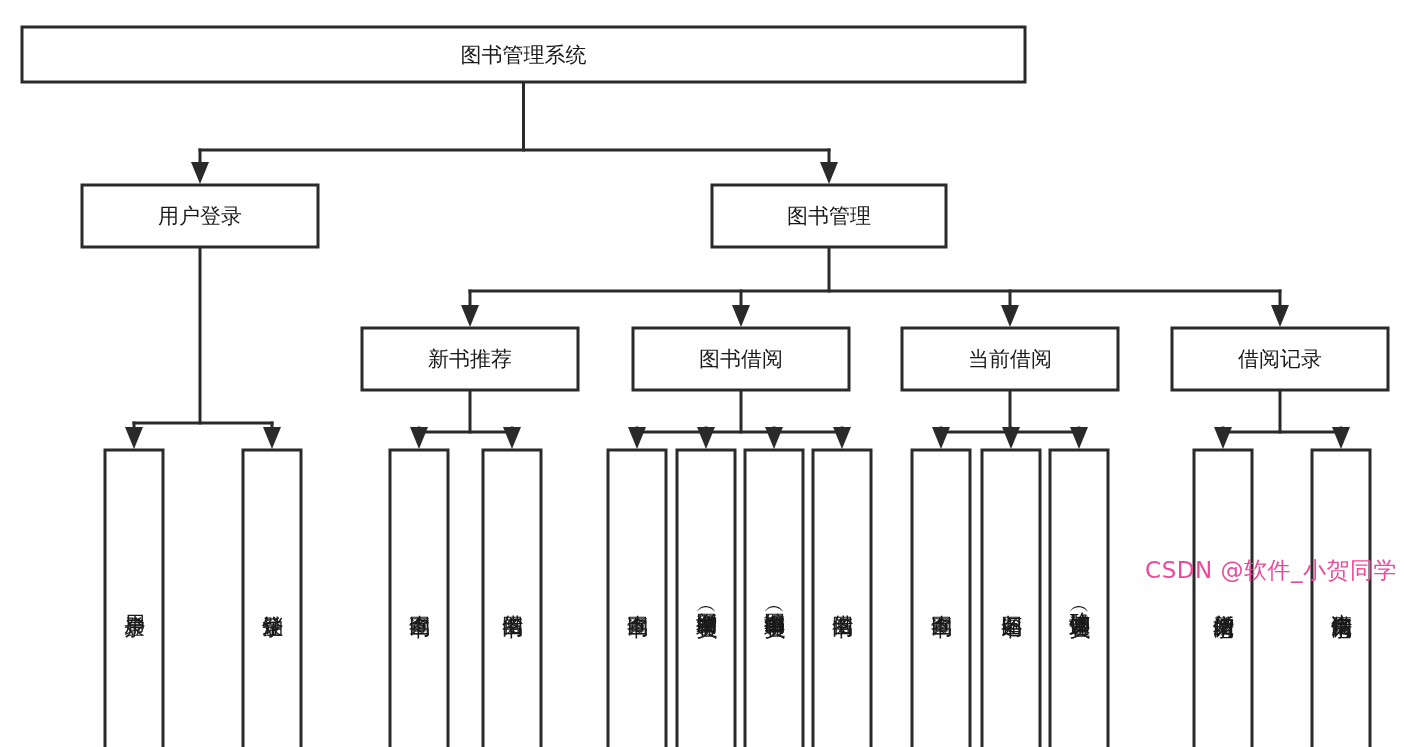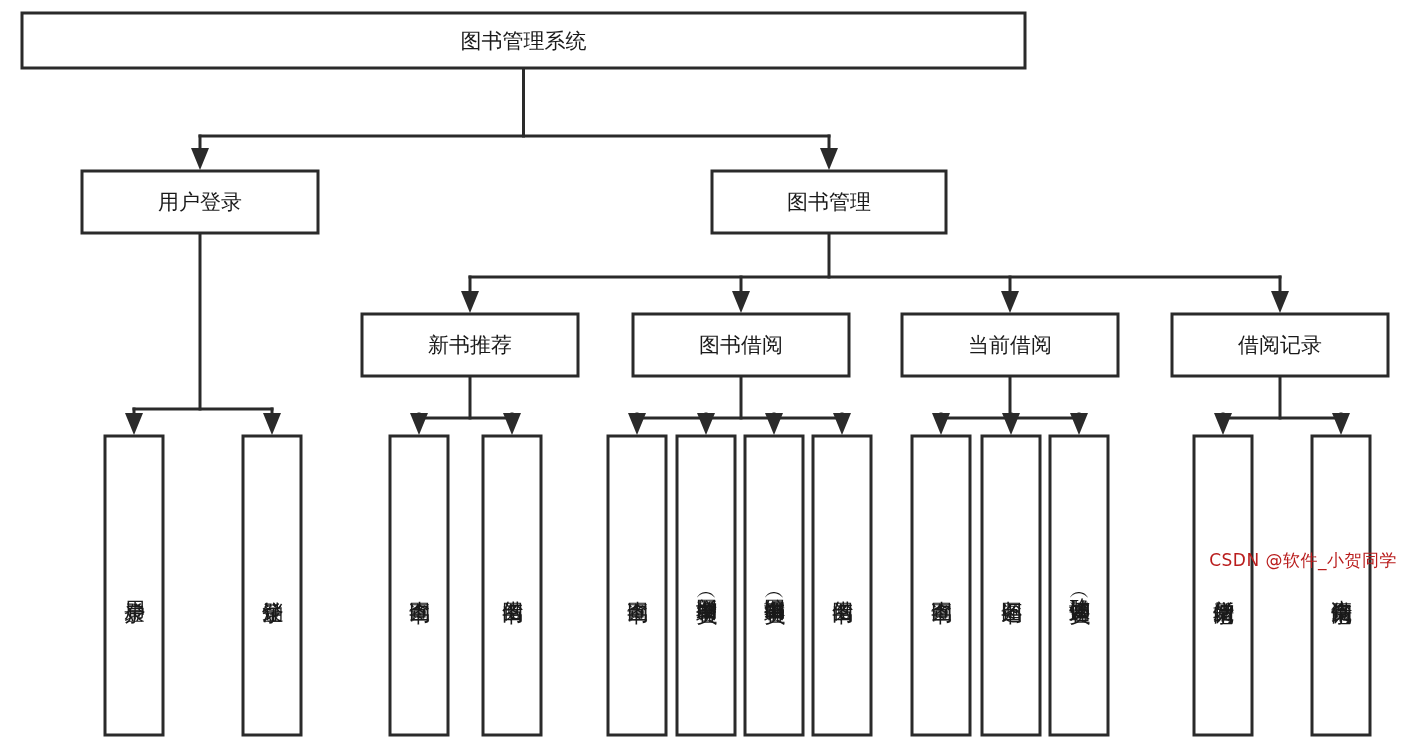--- a/index.html
+++ b/index.html
@@ -11,20 +11,21 @@
     width: 1405px;
     height: 747px;
     font-family: "DejaVu Sans", "Liberation Sans", sans-serif;
     overflow: hidden;
   }
   #diagram-root {
     position: relative;
     width: 1405px;
     height: 578px;
     background: #ffffff;
+    margin-top: 14px;
   }
   svg.diagram-svg {
     position: absolute;
     top: 0;
     left: 0;
     width: 1405px;
     height: 747px;
   }
   .node-box {
     fill: #ffffff;
@@ -65,22 +66,22 @@
     color: #1a1a1a;
     letter-spacing: 1px;
     text-align: center;
     white-space: nowrap;
   }
   .watermark {
     position: absolute;
     right: 8px;
     bottom: 6px;
     font-family: "DejaVu Sans", "Liberation Sans", sans-serif;
-    font-size: 17px;
-    color: #b91c1c;
+    font-size: 23px;
+    color: #ec4899;
     white-space: nowrap;
     letter-spacing: 0.5px;
   }
 </style>
 </head>
 <body>
 
 <div id="diagram-root">
 
   <svg class="diagram-svg" viewBox="0 0 1405 747">

